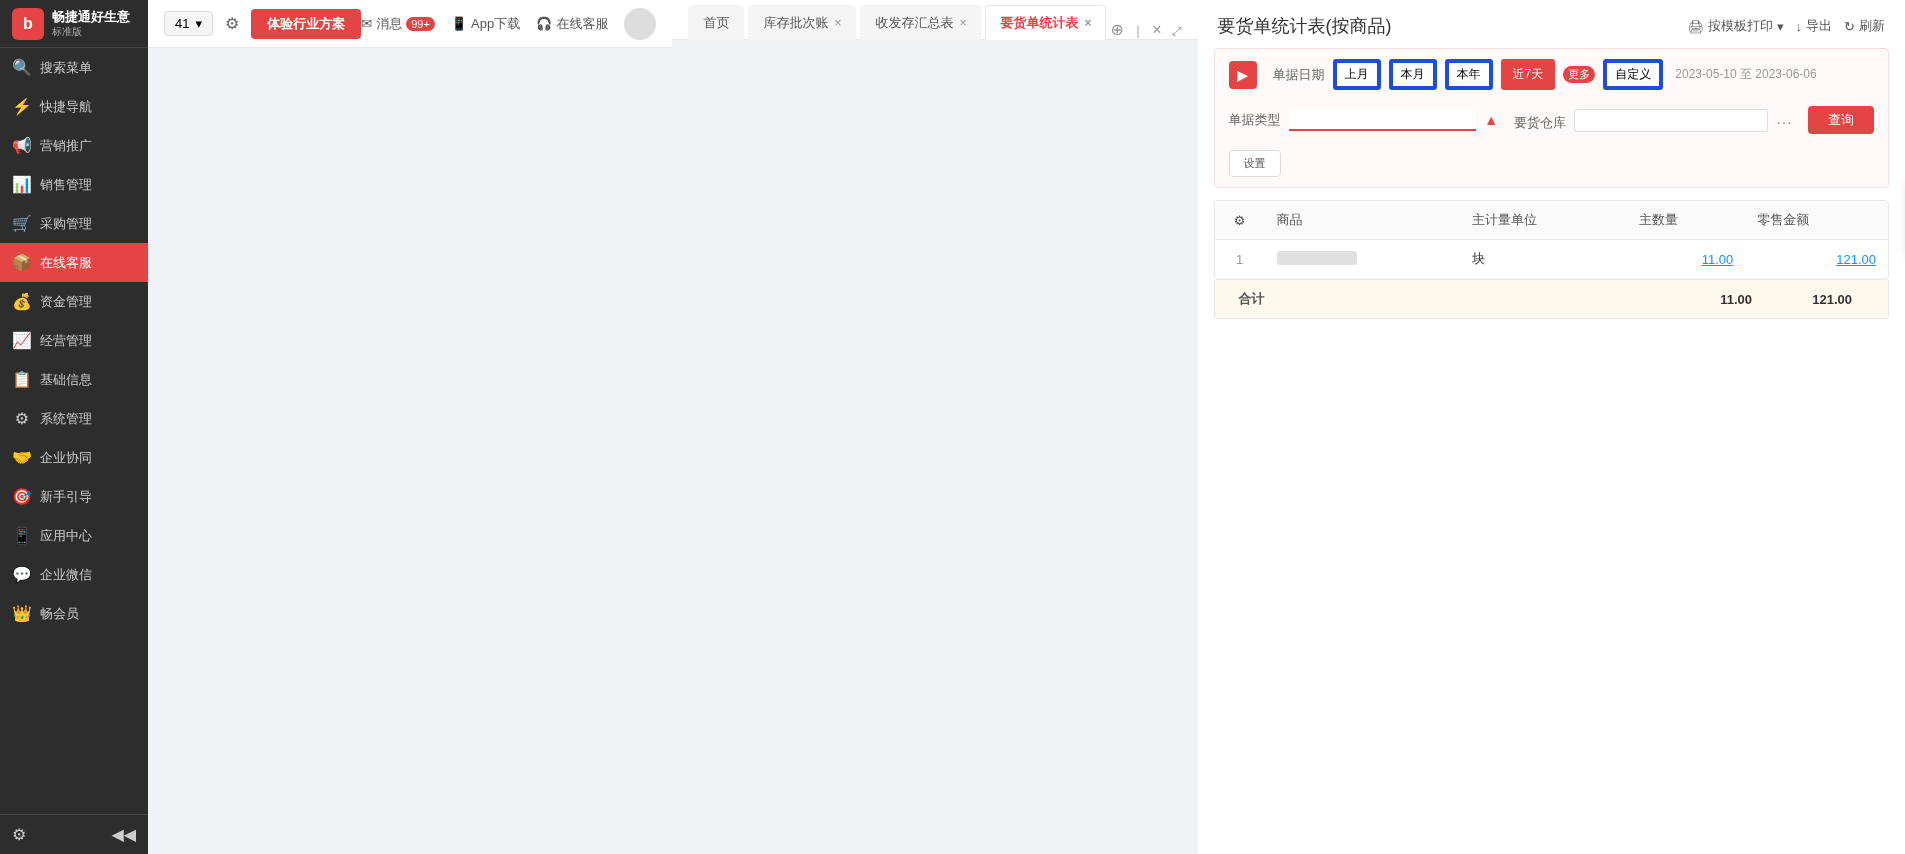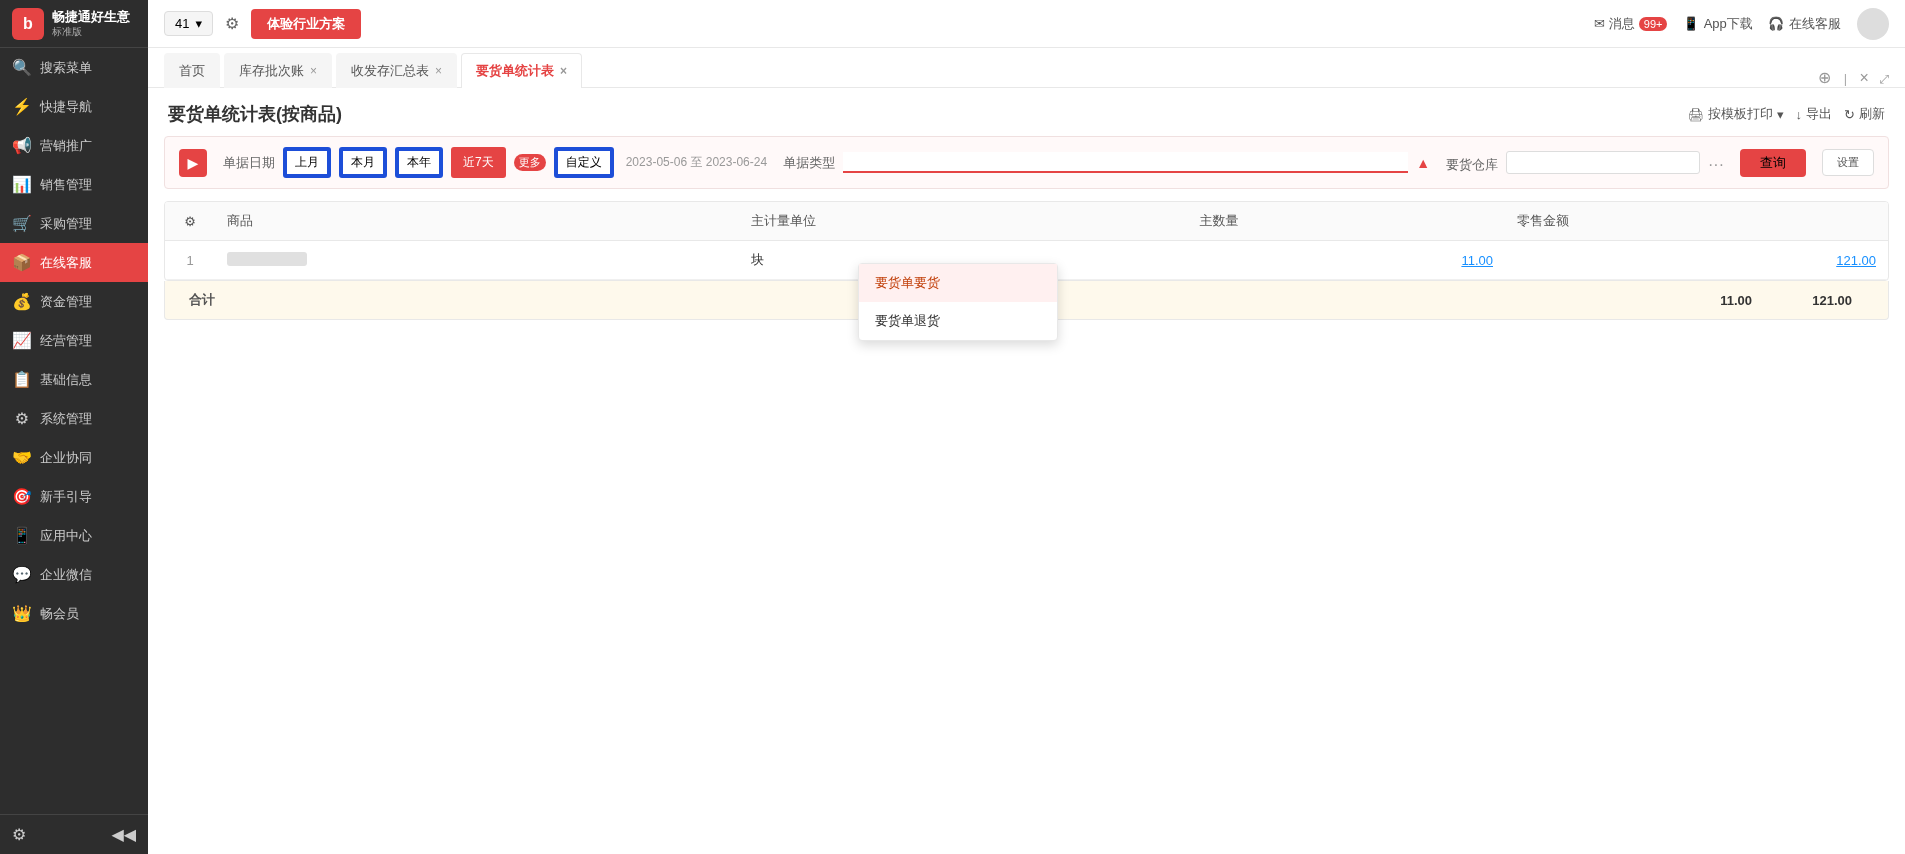--- a/index.html
+++ b/index.html
@@ -48,21 +48,21 @@
     .sidebar-bottom {
       display: flex; align-items: center; padding: 10px 12px; border-top: 1px solid #444; color: #ccc;
       justify-content: space-between;
     }
     .sidebar-bottom-icon { font-size: 16px; cursor: pointer; }
 
     
     .main {
       flex: 1;
       display: flex;
-      flex-direction: column;
+      flex-direction: row;
       overflow: hidden;
     }
 
     
     .topbar {
       height: 48px;
       background: #fff;
       display: flex;
       align-items: center;
       padding: 0 16px;
@@ -109,21 +109,21 @@
 
     
     .page {
       flex: 1; overflow: auto; background: #fff; position: relative;
     }
 
     .page-header {
       padding: 14px 20px 10px;
       display: flex; align-items: center; justify-content: space-between;
     }
-    .page-title { font-size: 18px; font-weight: bold; color: #333; }
+    .page-title { font-size: 18px; font-weight: normal; color: #333; }
     .page-actions { display: flex; align-items: center; gap: 12px; }
     .page-action-btn {
       display: flex; align-items: center; gap: 4px; font-size: 13px; color: #555; cursor: pointer;
     }
 
     
     .filter-bar {
       background: #fff9f9;
       border: 1px solid #f0e0e0;
       margin: 0 16px 12px;
@@ -151,21 +151,21 @@
       min-width: 180px; flex: 1;
     }
     .filter-type-arrow { color: #e54444; font-size: 14px; cursor: pointer; }
     .filter-warehouse-group { display: flex; align-items: flex-end; gap: 8px; }
     .filter-warehouse-input {
       border: 1px solid #ddd; border-radius: 3px; padding: 3px 8px; font-size: 13px;
       min-width: 140px; outline: none;
     }
     .filter-more-btn { font-size: 16px; color: #999; cursor: pointer; }
     .query-btn {
-      background: #e54444; color: #000000; border: none; border-radius: 4px;
+      background: #e54444; color: #ffffff; border: none; border-radius: 4px;
       padding: 5px 20px; font-size: 13px; cursor: pointer;
     }
     .settings-btn {
       background: #fff; color: #555; border: 1px solid #ddd; border-radius: 4px;
       padding: 5px 14px; font-size: 11px; cursor: pointer;
     }
 
     
     .dropdown-overlay {
       position: absolute;
@@ -369,21 +369,21 @@
       <button class="filter-expand-btn">▶</button>
 
       <div class="filter-group">
         <span class="filter-label">单据日期</span>
         <button class="date-btn">上月</button>
         <button class="date-btn">本月</button>
         <button class="date-btn">本年</button>
         <button class="date-btn active">近7天</button>
         <span class="date-badge">更多</span>
         <button class="date-btn">自定义</button>
-        <span class="date-range">2023-05-06 至 2023-06-24</span>
+        <span class="date-range">2023-05-10 至 2023-06-06</span>
       </div>
 
       <div class="filter-type-group">
         <span class="filter-label">单据类型</span>
         <input class="filter-type-input" type="text" value="" style="">
         <span class="filter-type-arrow">▲</span>
       </div>
 
       <div class="filter-warehouse-group">
         <span class="filter-label">要货仓库</span>

